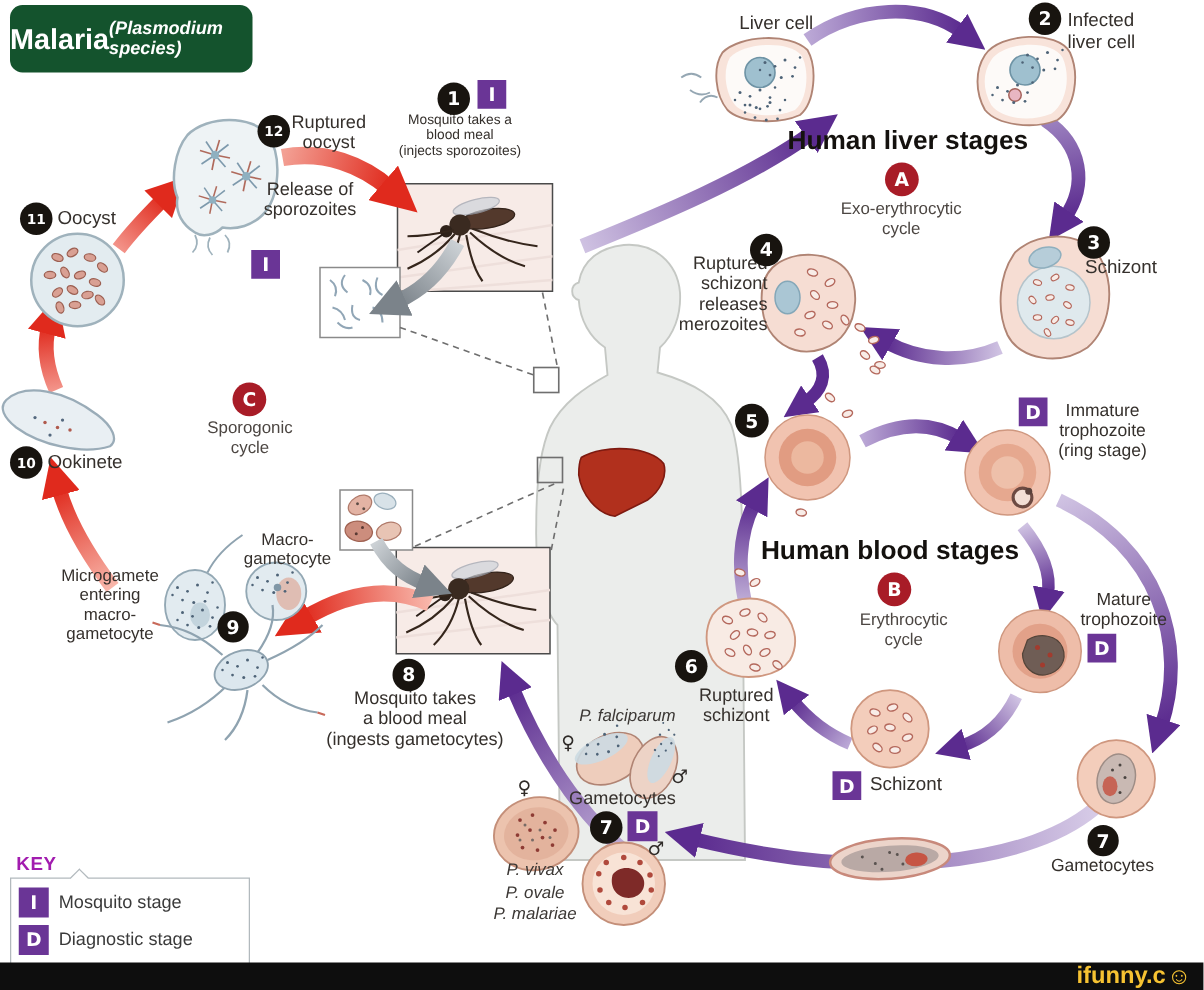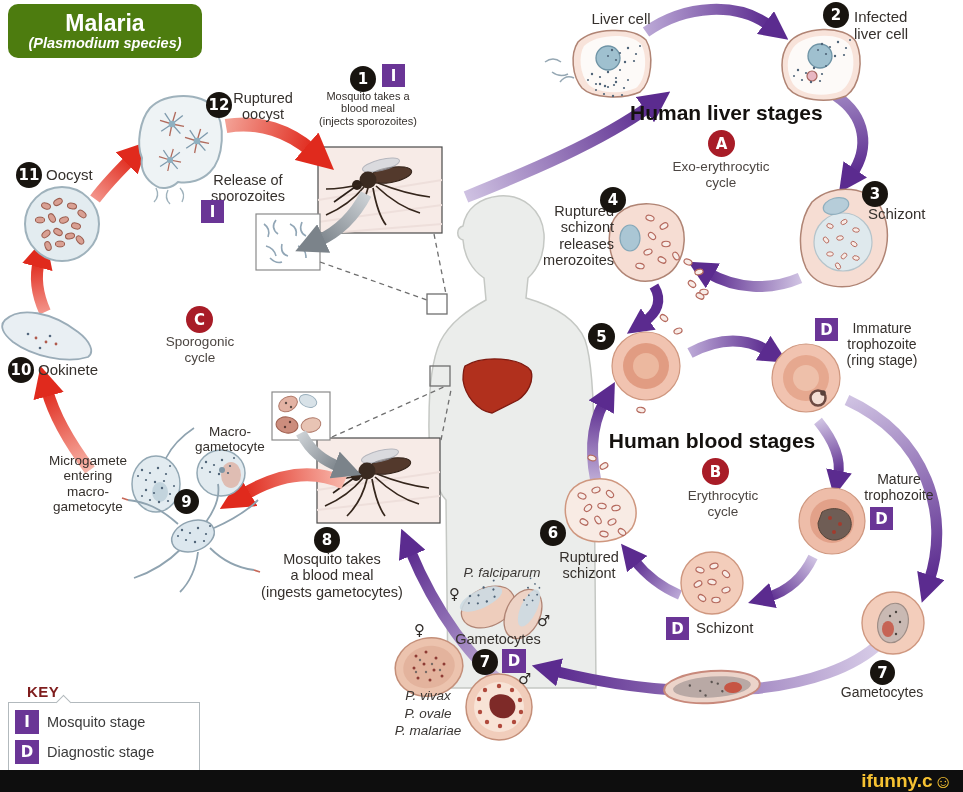--- a/index.html
+++ b/index.html
@@ -11,35 +11,35 @@
   .lbl.left{text-align:left}.lbl.right{text-align:right}
   .hdg{position:absolute;font-weight:700;color:#14110e;font-size:21px;z-index:3;
        white-space:nowrap;text-align:center}
   .sub{position:absolute;font-weight:400;color:#4c4642;font-size:13.5px;text-align:center;
        white-space:pre-line;line-height:1.18;z-index:3}
   .it{position:absolute;font-style:italic;font-weight:400;color:#3c3835;font-size:13.5px;
       text-align:center;white-space:pre-line;line-height:1.3;z-index:3}
   .num{position:absolute;width:26px;height:26px;border-radius:50%;background:#18140f;color:#fff;
        display:flex;align-items:center;justify-content:center;font-weight:700;font-size:15px;
        z-index:4;font-family:"DejaVu Sans",sans-serif}
-  .num.sm{font-size:15px}
+  .num.sm{font-size:11px}
   .tag{position:absolute;width:23px;height:23px;background:#6a3596;color:#fff;display:flex;
        align-items:center;justify-content:center;font-weight:700;font-size:15px;z-index:4;
        font-family:"DejaVu Sans",sans-serif}
   .cyc{position:absolute;width:27px;height:27px;border-radius:50%;background:#a81c27;color:#fff;
        display:flex;align-items:center;justify-content:center;font-weight:700;font-size:15px;
        z-index:4;font-family:"DejaVu Sans",sans-serif}
   .sym{position:absolute;font-size:15px;font-weight:700;color:#2f2b28;z-index:3;
        font-family:"DejaVu Sans",sans-serif}
-  .titlebox{position:absolute;left:8px;top:4px;width:194px;height:54px;background:#4d7c0f;
-       border-radius:10px;color:#fff;display:flex;flex-direction:column;align-items:center;
+  .titlebox{position:absolute;left:8px;top:4px;width:194px;height:54px;background:#14532d;
+       border-radius:10px;color:#fff;display:flex;flex-direction:row;align-items:center;
        justify-content:center;z-index:3}
   .titlebox .t1{font-size:23px;font-weight:700;line-height:1.05}
   .titlebox .t2{font-size:14.5px;font-weight:700;font-style:italic}
-  .keyhdg{position:absolute;left:27px;top:683px;font-size:15px;font-weight:700;color:#7f1d1d;
+  .keyhdg{position:absolute;left:13px;top:683px;font-size:15px;font-weight:700;color:#a21caf;
        letter-spacing:.5px;z-index:3}
   .keybox{position:absolute;left:8px;top:702px;width:190px;height:68px;background:#fff;
        border:1px solid #b2b9bd;z-index:3}
   .notch{position:absolute;left:58px;top:697px;width:10px;height:10px;background:#fff;
        border-left:1px solid #b2b9bd;border-top:1px solid #b2b9bd;transform:rotate(45deg);z-index:4}
   .ktag{position:absolute;width:24px;height:24px;background:#6a3596;color:#fff;font-weight:700;
        display:flex;align-items:center;justify-content:center;font-size:15px;
        font-family:"DejaVu Sans",sans-serif}
   .klab{position:absolute;font-size:14.5px;color:#3a3a3a}
   .bar{position:absolute;left:0;top:770px;width:963px;height:22px;background:#0e0e0e;z-index:5}
@@ -517,21 +517,21 @@
 
 <div class="num" style="left:350px;top:66px">1</div>
 <div class="tag" style="left:382px;top:64px">I</div>
 <div class="lbl" style="left:287px;top:90px;width:162px;font-size:11px">Mosquito takes a
 blood meal
 (injects sporozoites)</div>
 
 <div class="num sm" style="left:206px;top:92px">12</div>
 <div class="lbl" style="left:228px;top:90px;width:70px">Ruptured
 oocyst</div>
-<div class="lbl" style="left:198px;top:172px;width:100px">Release of
+<div class="lbl" style="left:198px;top:144px;width:100px">Release of
 sporozoites</div>
 <div class="tag" style="left:201px;top:200px">I</div>
 <div class="num sm" style="left:16px;top:162px">11</div>
 <div class="lbl left" style="left:46px;top:167px;width:70px;font-size:15px">Oocyst</div>
 <div class="num sm" style="left:8px;top:357px">10</div>
 <div class="lbl left" style="left:38px;top:362px;width:80px;font-size:15px">Ookinete</div>
 
 <div class="cyc" style="left:186px;top:306px">C</div>
 <div class="sub" style="left:146px;top:334px;width:108px">Sporogonic
 cycle</div>

